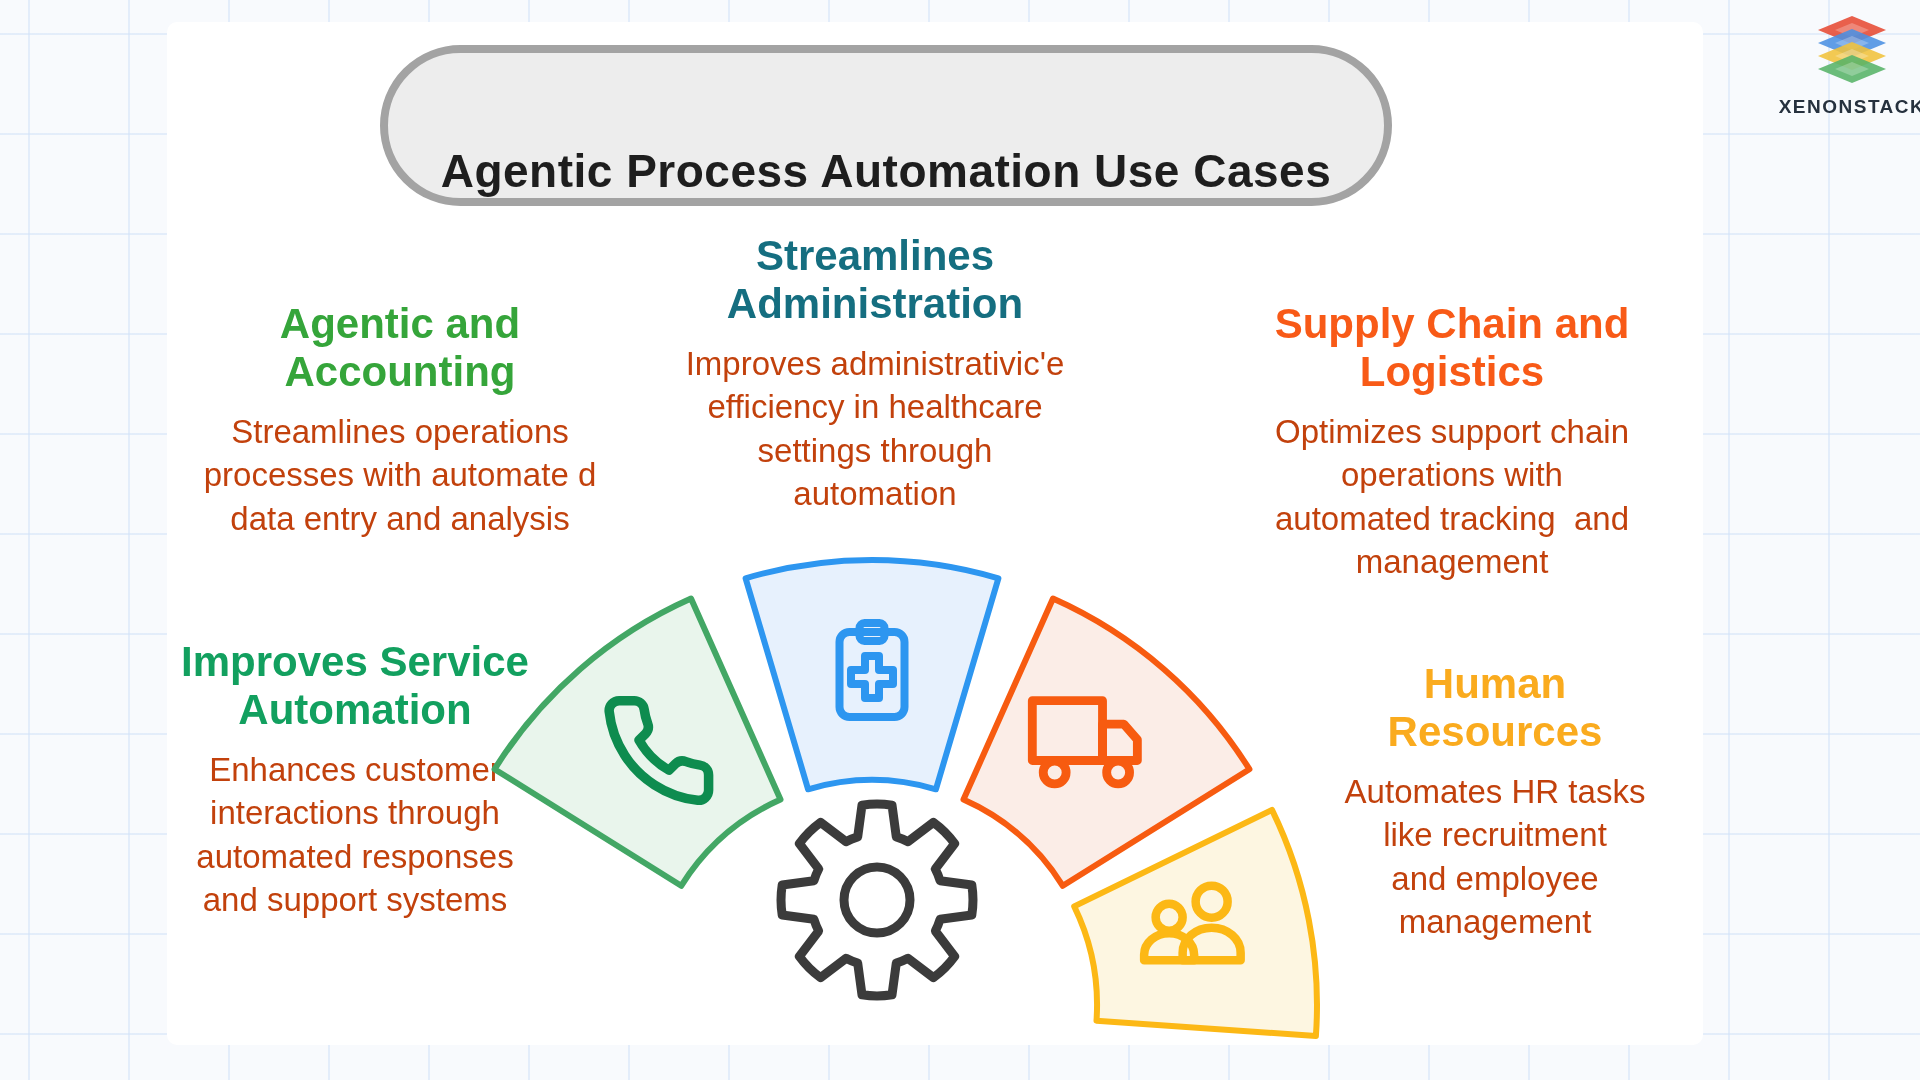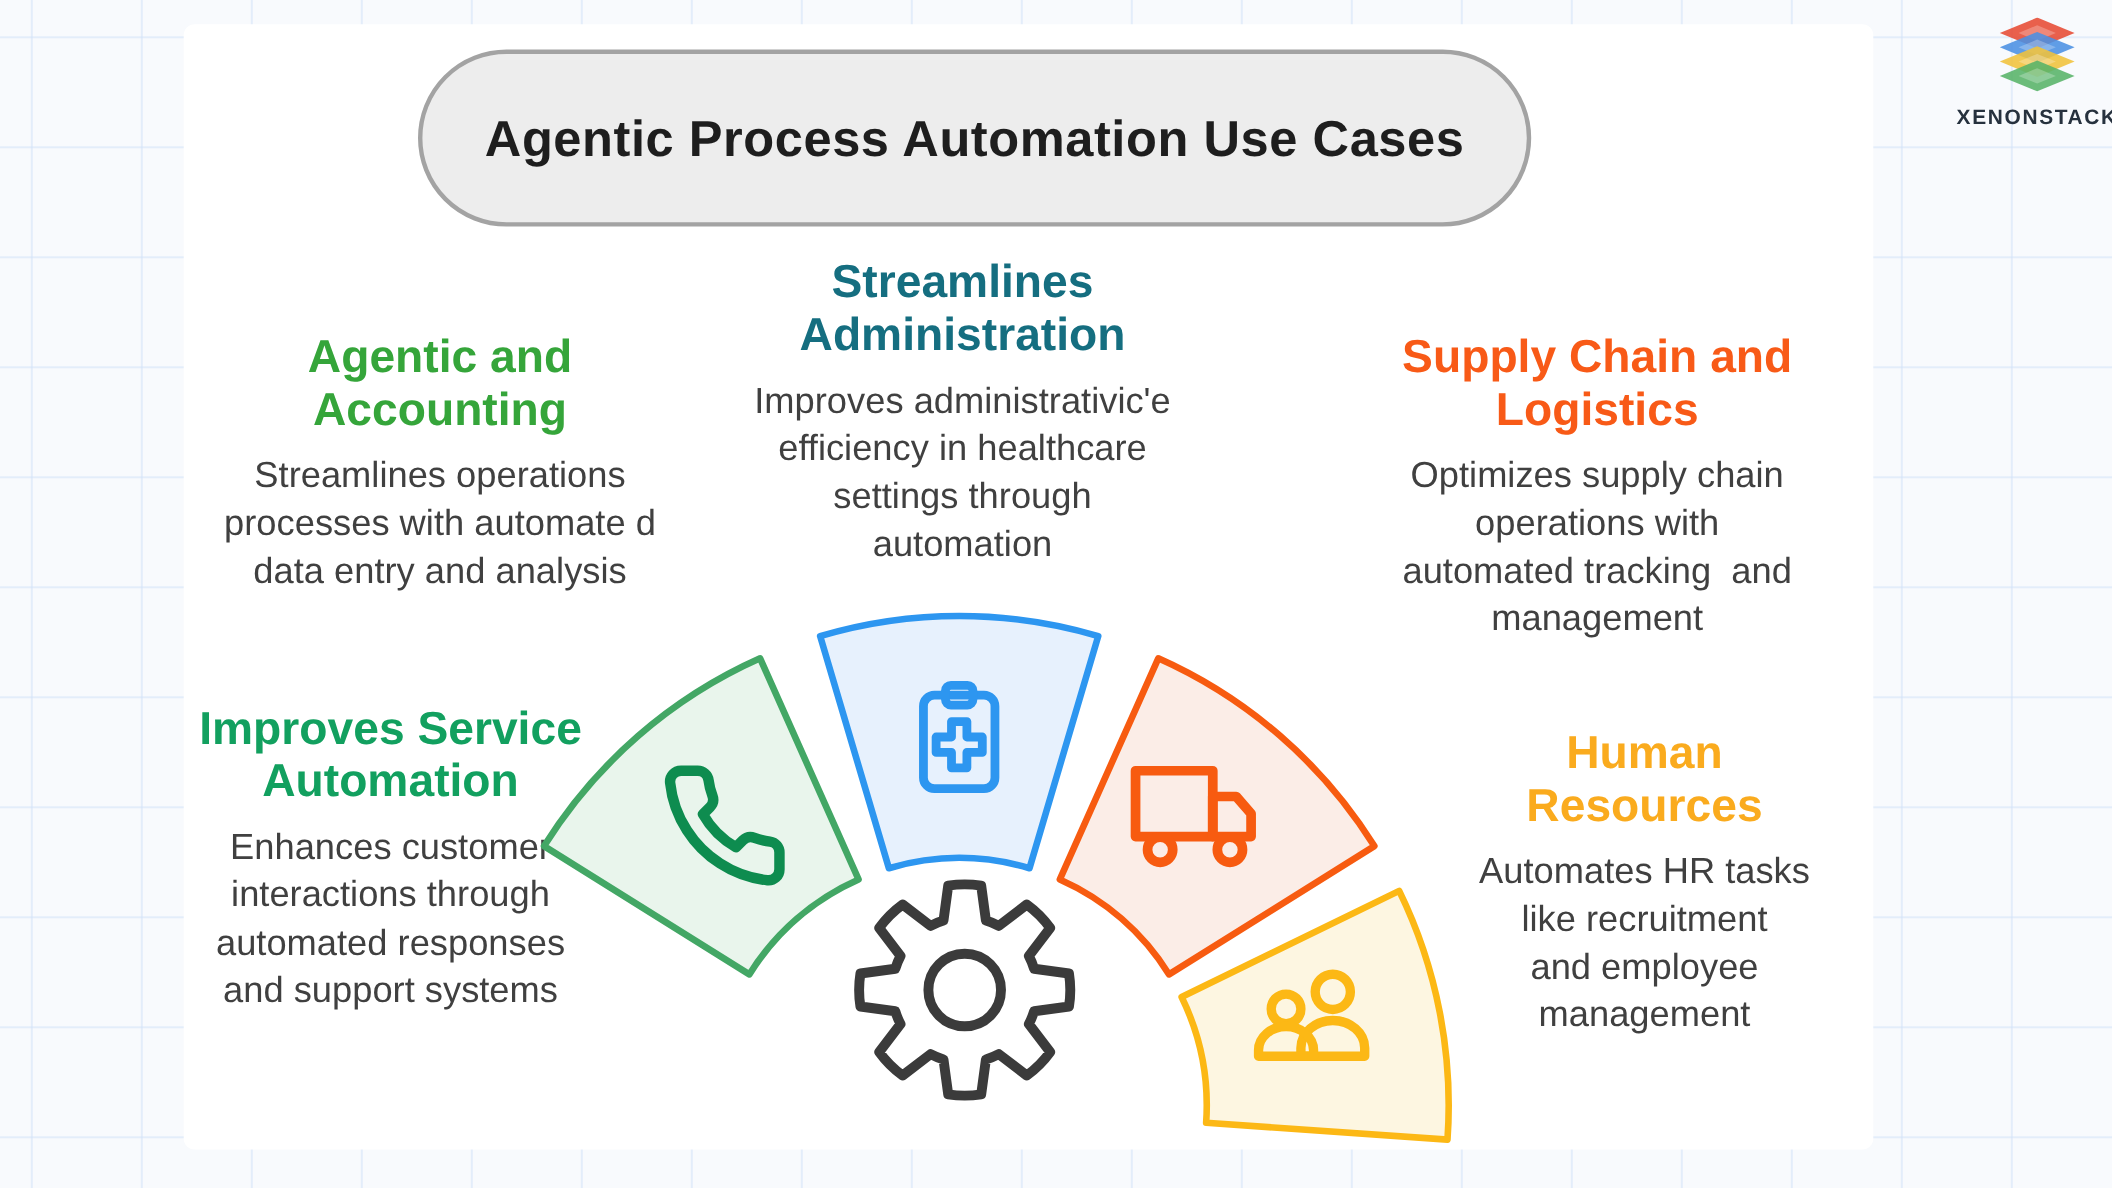--- a/index.html
+++ b/index.html
@@ -9,26 +9,26 @@
     background-image:
       linear-gradient(rgba(210,226,248,.55) 2px, transparent 2px),
       linear-gradient(90deg, rgba(210,226,248,.55) 2px, transparent 2px);
     background-size:100px 100px;
     background-position:28px 33px;
     position:relative;
   }
   .card{position:absolute;left:167px;top:22px;width:1536px;height:1023px;
     background:#ffffff;border-radius:10px;}
   .title-pill{position:absolute;left:380px;top:45px;width:1012px;height:161px;
-    background:#EDEDED;border:4px solid #a3a3a3;border-radius:85px;
-    display:flex;align-items:center;justify-content:center;box-sizing:border-box;}
+    background:#EDEDED;border:8px solid #a3a3a3;border-radius:85px;
+    display:flex;align-items:flex-end;justify-content:center;box-sizing:border-box;}
   .title-pill span{font-size:46px;font-weight:bold;color:#1E1E1E;letter-spacing:.5px;}
   .section{position:absolute;text-align:center;}
   .sec-h{margin:0 0 14px 0;font-size:42px;font-weight:bold;line-height:1.14;white-space:pre-wrap;}
-  .sec-b{margin:0;font-size:33px;color:#404040;line-height:1.32;white-space:pre-wrap;}
+  .sec-b{margin:0;font-size:33px;color:#c2410c;line-height:1.32;white-space:pre-wrap;}
   #sec-finance{left:150px;top:300px;width:500px;}
   #sec-healthcare{left:640px;top:232px;width:470px;}
   #sec-supply{left:1212px;top:300px;width:480px;}
   #sec-customer{left:120px;top:638px;width:470px;}
   #sec-hr{left:1295px;top:660px;width:400px;}
   #fan{position:absolute;left:0;top:0;width:1920px;height:1080px;pointer-events:none;}
   .logo{position:absolute;left:1772px;top:16px;width:160px;text-align:center;}
   .logo-text{font-size:19px;font-weight:bold;color:#26313E;letter-spacing:1.5px;margin-top:2px;}
 </style>
 </head>
@@ -53,21 +53,21 @@
 Administration</h2>
   <p class="sec-b">Improves administrativic'e
 efficiency in healthcare
 settings through
 automation</p>
 </div>
 
 <div class="section" id="sec-supply">
   <h2 class="sec-h" style="color: rgb(248, 90, 23);">Supply Chain and
 Logistics</h2>
-  <p class="sec-b">Optimizes supply chain
+  <p class="sec-b">Optimizes support chain
 operations with
 automated tracking  and
 management</p>
 </div>
 
 <div class="section" id="sec-customer">
   <h2 class="sec-h" style="color: rgb(18, 160, 95);">Improves Service
 Automation</h2>
   <p class="sec-b">Enhances customer
 interactions through

